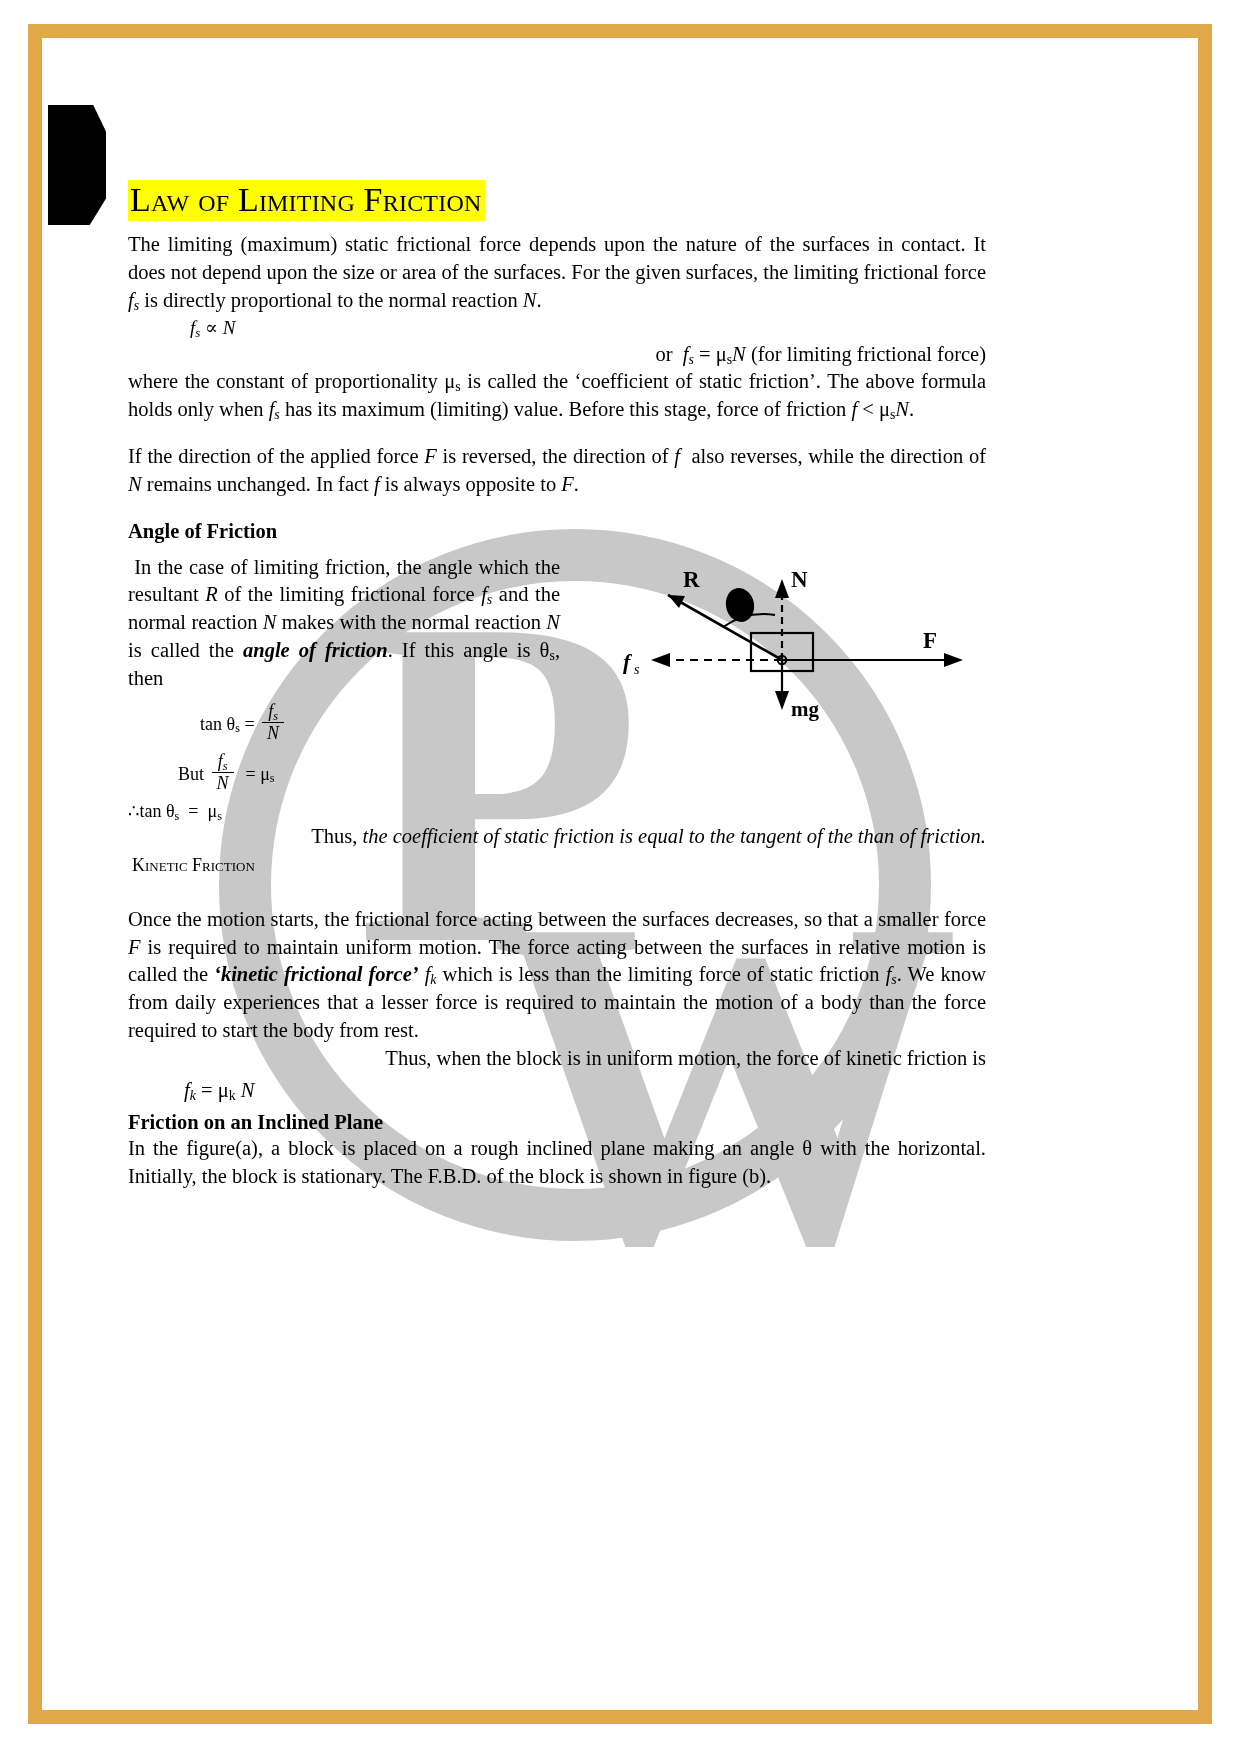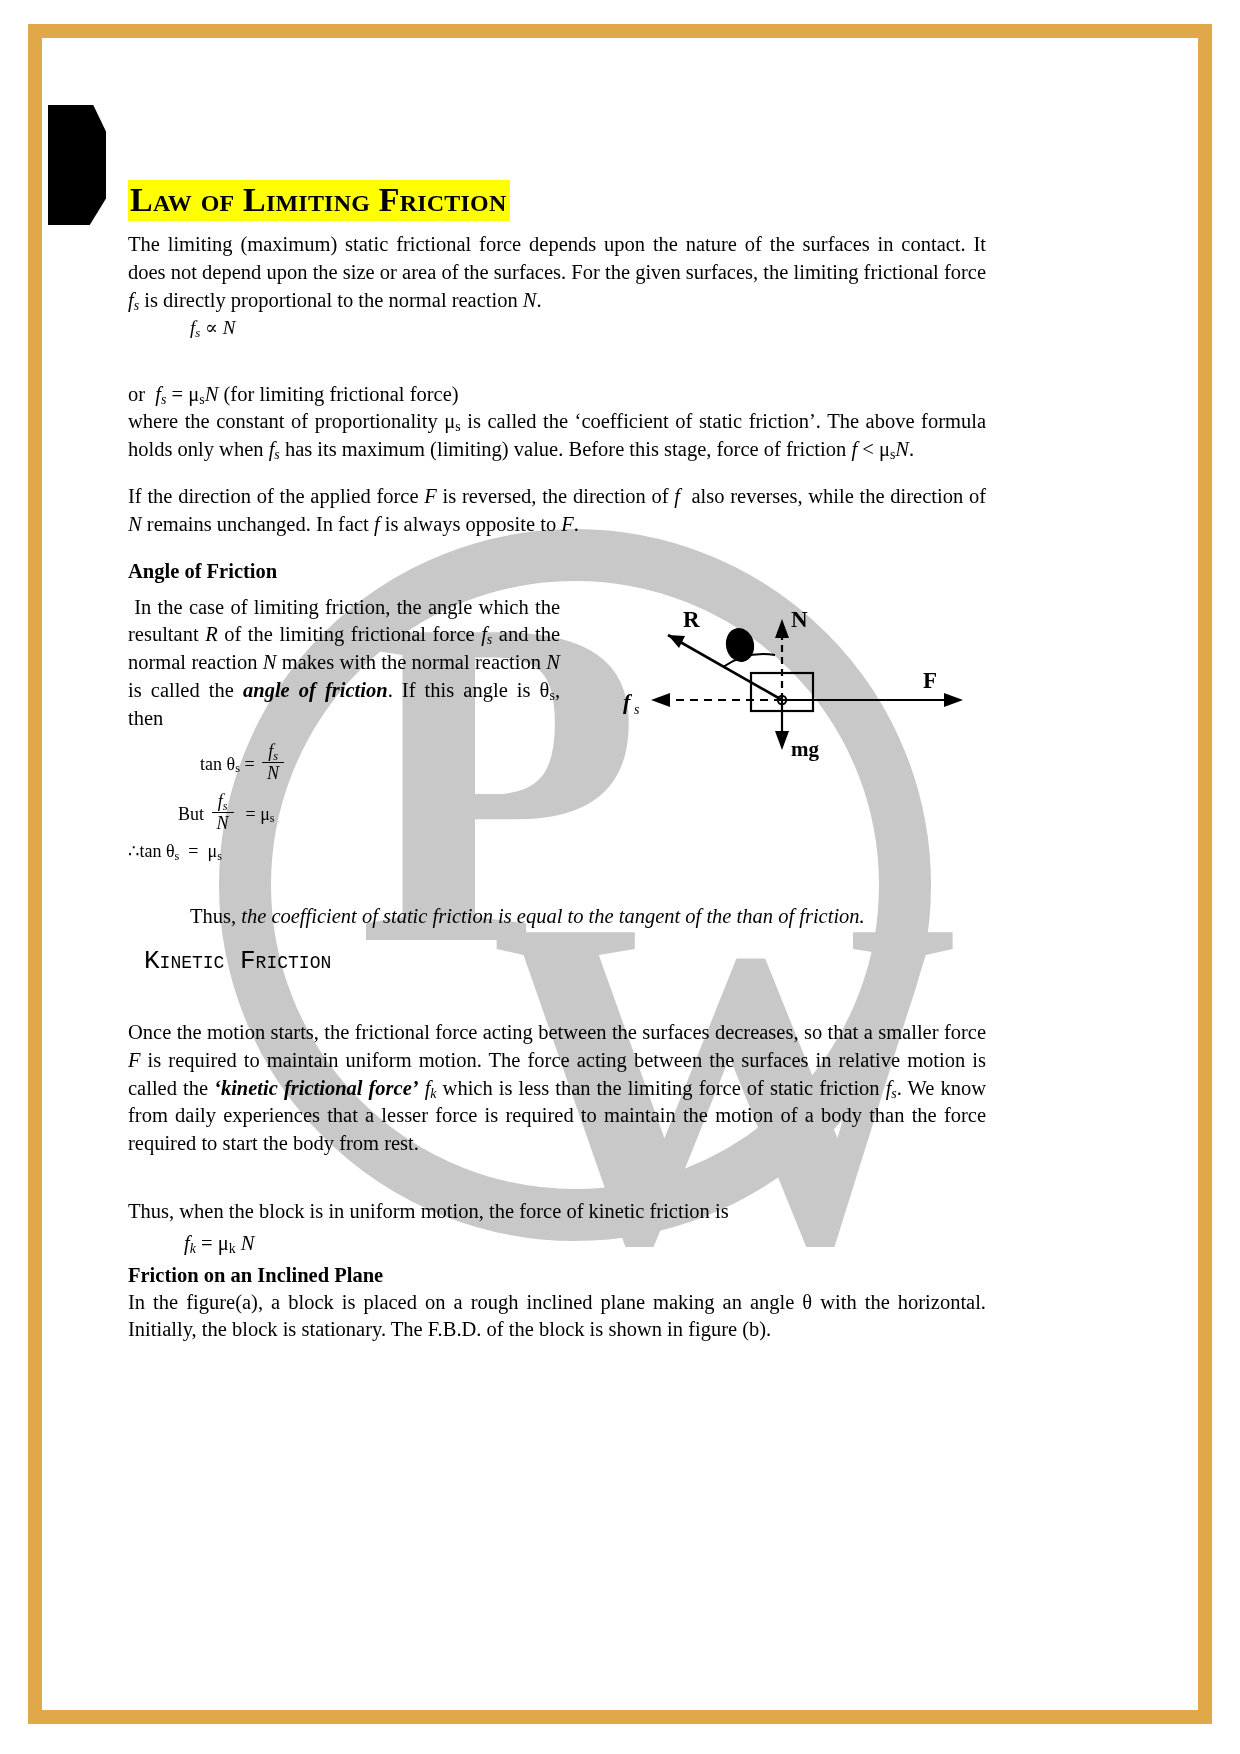--- a/index.html
+++ b/index.html
@@ -76,49 +76,48 @@
   
   .sc-title {
     font-variant: small-caps;
     font-size: 34px;
     letter-spacing: 0.2px;
     line-height: 1.12;
     margin: 0;
     display: inline-block;
     background: #ffff00;
     padding: 1px 4px 2px 2px;
-    font-weight: bold;
+    font-weight: normal;
   }
   .sc-title-wrap { margin: 0 0 10px 0; }
 
   .sc-head2 {
     font-variant: small-caps;
-    font-size: 26px;
+    font-size: 18px;
     font-weight: normal;
-    margin: 16px;
+    margin: 4px;
     line-height: 1.15;
-    font-family: Liberation Mono, monospace;
   }
 
   .bold-head {
     font-weight: bold;
     font-size: 20.5px;
     margin: 0;
     line-height: 1.3;
   }
 
   
   p.body {
     font-size: 20.5px;
     line-height: 1.36;
     margin: 0;
     text-align: justify;
     text-justify: inter-word;
   }
-  p.body.nojust { text-align: left; margin-top: 40px; }
+  p.body.nojust { text-align: right; }
 
   .gap-sm { height: 9px; }
   .gap-md { height: 19px; }
   .gap-lg { height: 26px; }
 
   .indent-eq {
     font-size: 19px;
     line-height: 1.36;
     margin: 0;
     padding-left: 62px;

